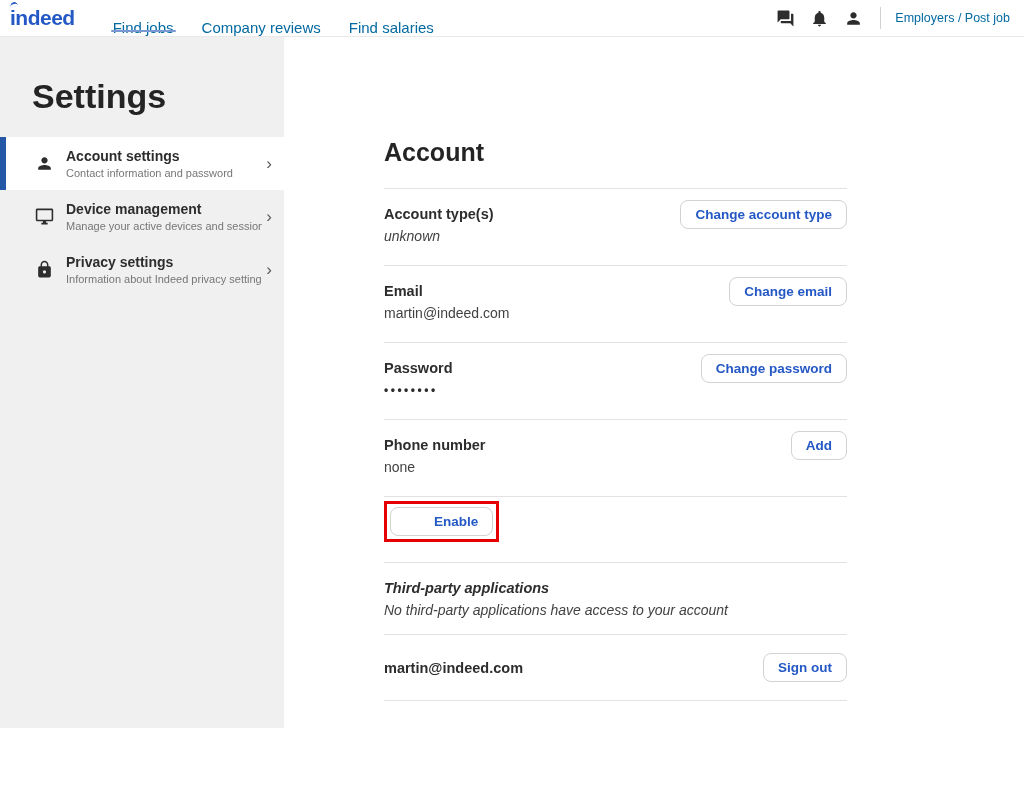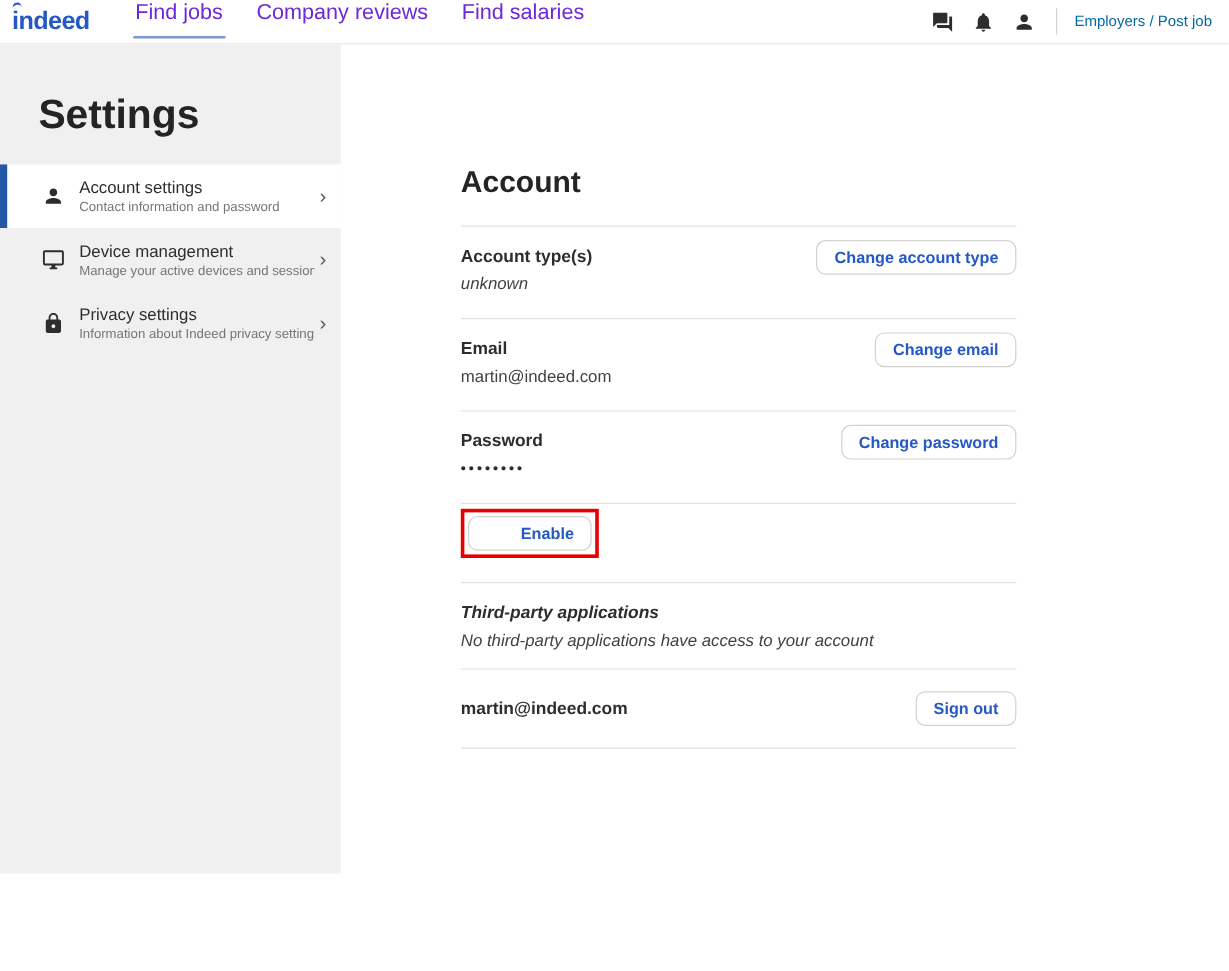--- a/index.html
+++ b/index.html
@@ -35,24 +35,24 @@
     position: absolute;
     left: 0px; top: -4px;
     width: 8px; height: 5px;
     border-top: 2px solid #2458c5;
     border-radius: 50% 50% 0 0 / 100% 100% 0 0;
     transform: rotate(-12deg);
   }
   .nav-tabs { display: flex; align-items: stretch; }
   .nav-tab {
     display: flex;
-    align-items: flex-start;
+    align-items: flex-end;
     padding: 0 14px;
-    font-size: 18px;
-    color: #6d28d9;
+    font-size: 15px;
+    color: #0369a1;
     position: relative;
     cursor: pointer;
     white-space: nowrap;
   }
   .nav-tab.active::after {
     content: "";
     position: absolute;
     left: 12px; right: 12px;
     bottom: 4px;
     height: 2px;
@@ -117,21 +117,21 @@
     border-left: 6px solid #2557a7;
   }
   .sidebar-item .item-icon {
     width: 20px; height: 20px;
     margin-right: 12px;
     flex-shrink: 0;
     display: flex; align-items: center; justify-content: center;
   }
   .sidebar-item .item-icon svg { width: 19px; height: 19px; fill: #2d2d2d; }
   .item-text { flex: 1; min-width: 0; }
-  .item-label { font-size: 14px; font-weight: 400; color: #2d2d2d; line-height: 17px; }
+  .item-label { font-size: 14px; font-weight: 700; color: #2d2d2d; line-height: 17px; }
   .item-desc {
     font-size: 11px;
     color: #767676;
     line-height: 14px;
     margin-top: 1px;
     white-space: nowrap;
     overflow: hidden;
   }
   .item-chevron {
     color: #595959;
@@ -299,20 +299,27 @@
     </div>
 
     <div class="row">
       <div class="row-left">
         <div class="row-label">Password</div>
         <div class="row-value dots">••••••••</div>
       </div>
       <button class="btn">Change password</button>
     </div>
 
+    <div class="row">
+      <div class="row-left">
+        <div class="row-label">Phone number</div>
+        <div class="row-value">none</div>
+      </div>
+      <button class="btn">Add</button>
+    </div>
 
     <div class="row">
       <span class="red-box">
         <button class="btn">Enable</button>
       </span>
     </div>
 
     <div class="row third-party">
       <div class="row-left">
         <div class="row-label">Third-party applications</div>

